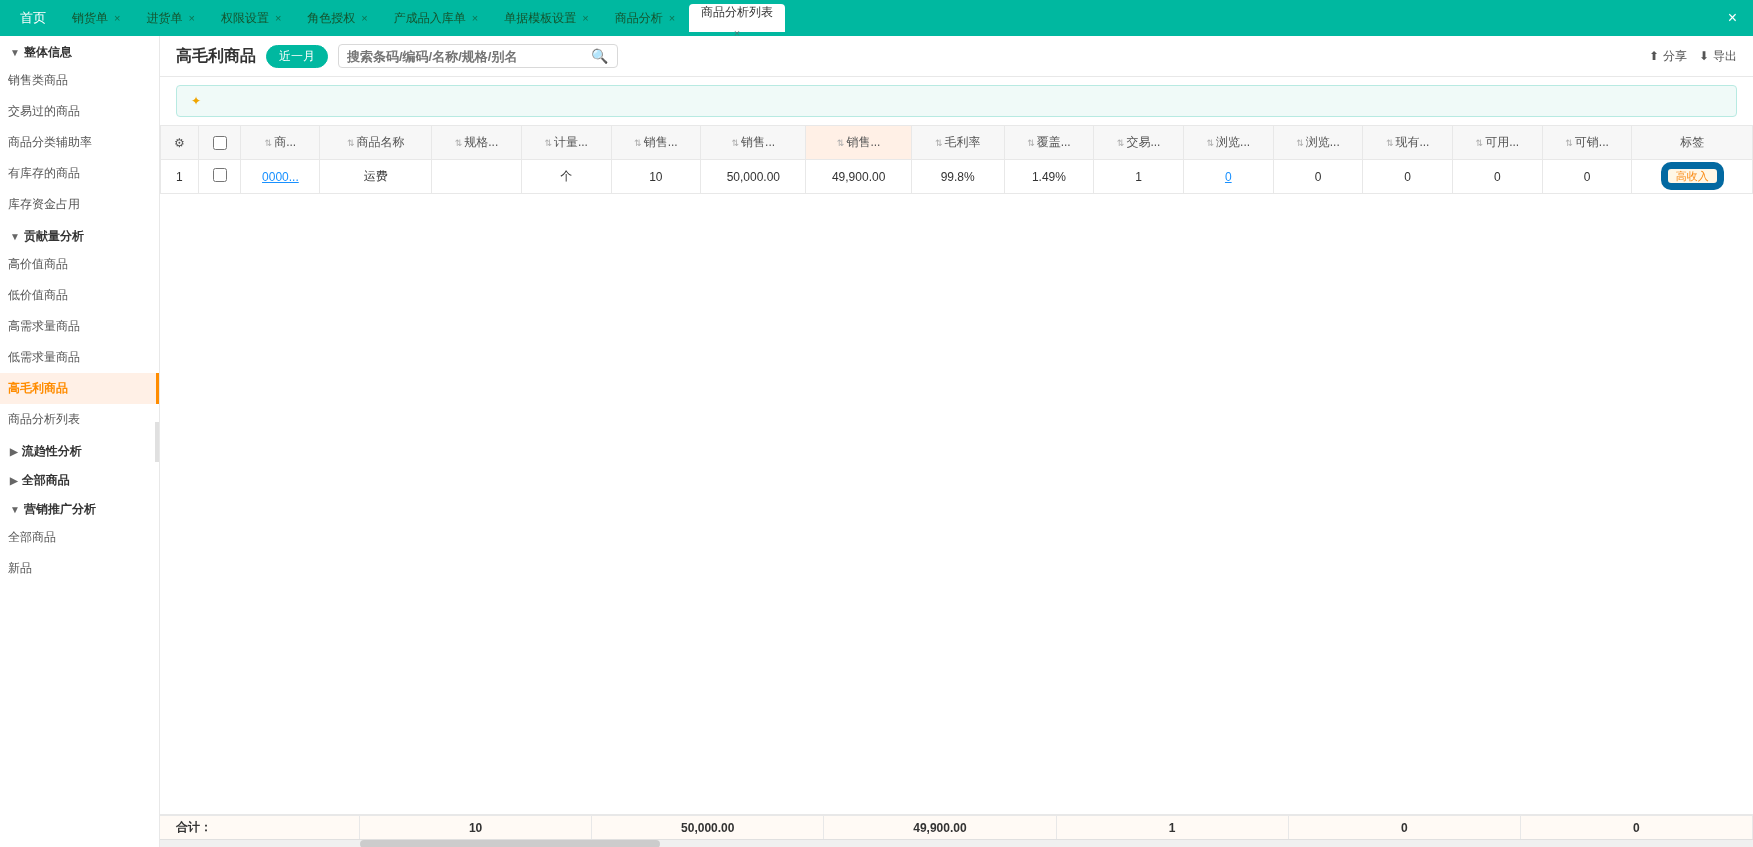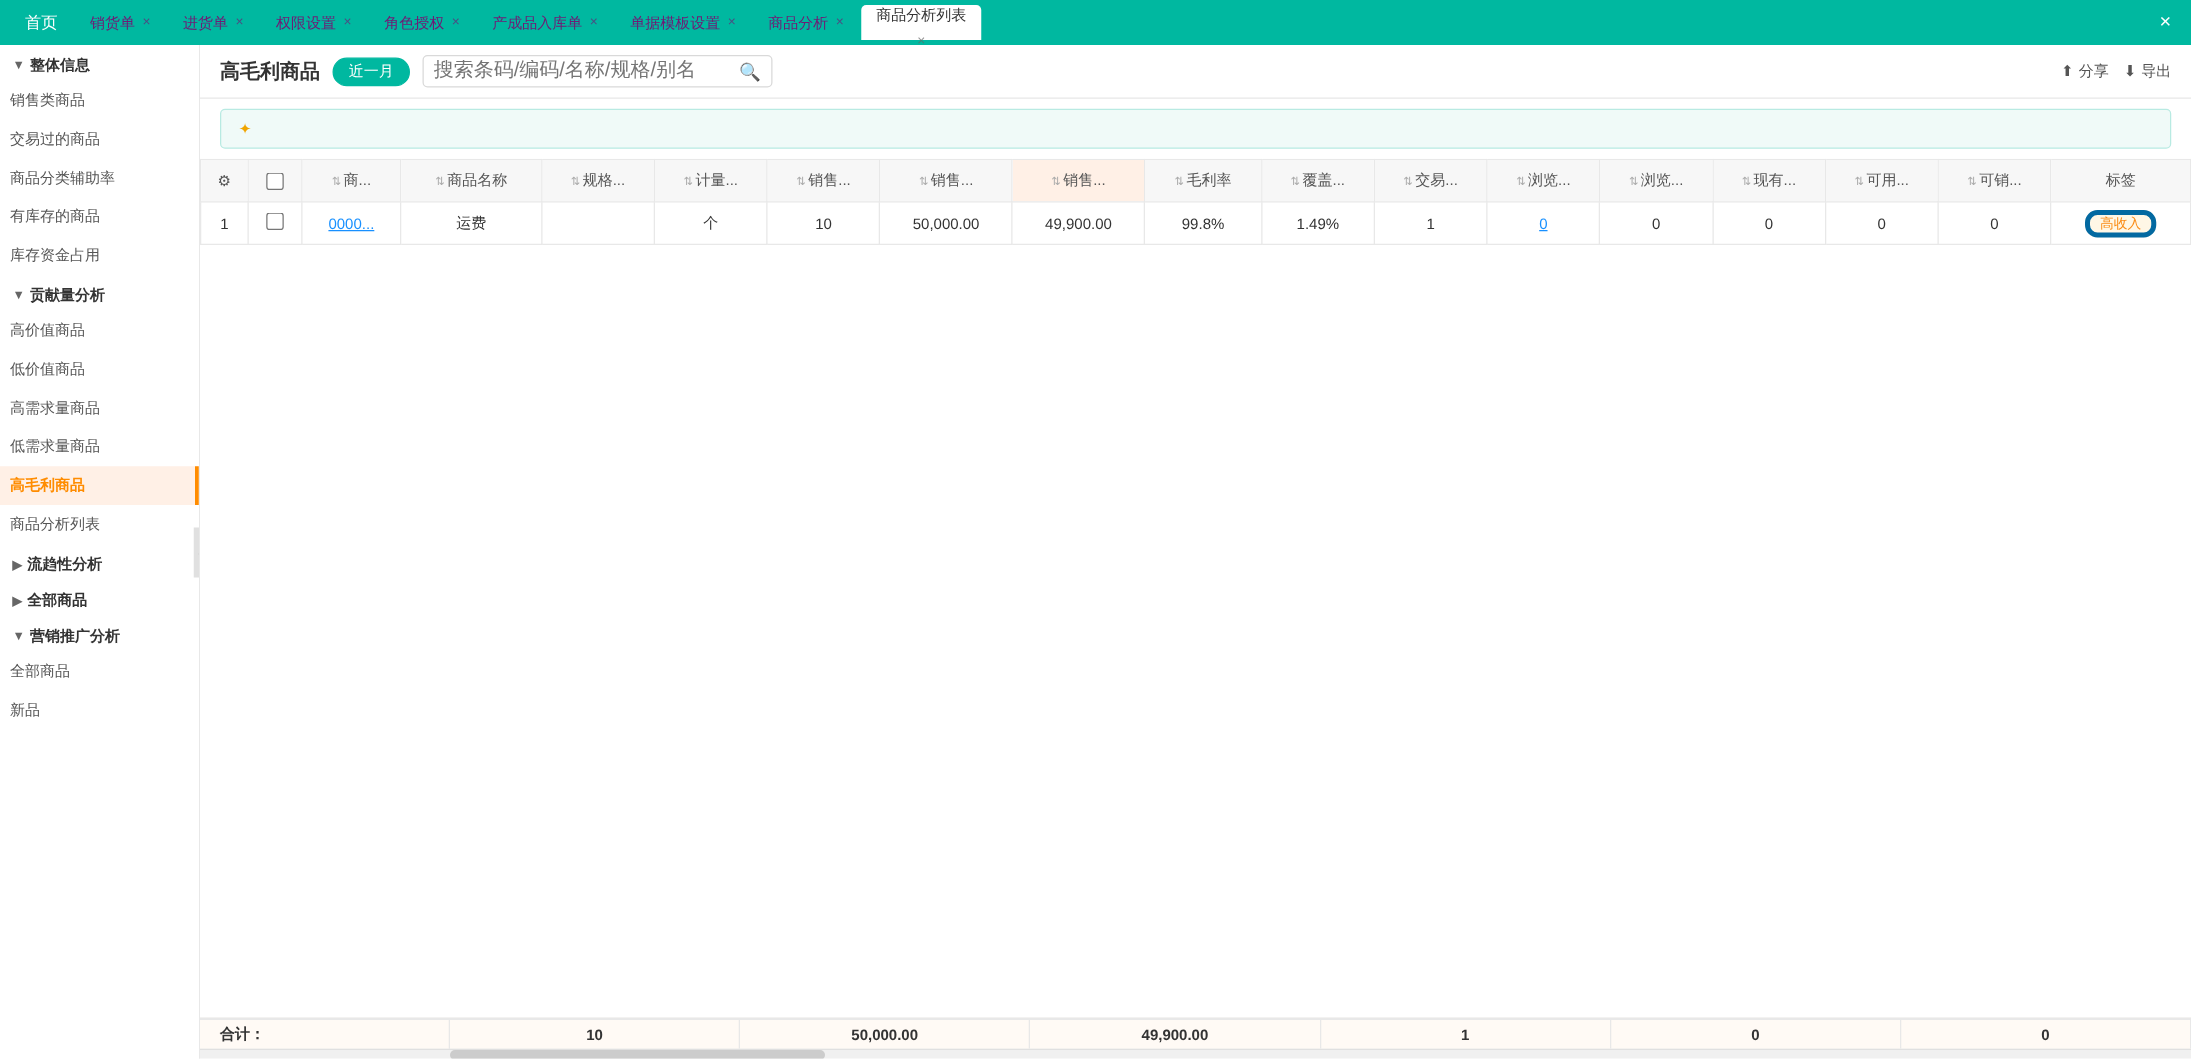--- a/index.html
+++ b/index.html
@@ -14,21 +14,21 @@
       padding: 0 8px;
       gap: 2px;
     }
     .nav-tab {
       display: flex;
       align-items: center;
       padding: 0 12px;
       height: 28px;
       border-radius: 4px 4px 0 0;
       cursor: pointer;
-      color: #701a75;
+      color: #14532d;
       font-size: 13px;
       white-space: nowrap;
       gap: 6px;
     }
     .nav-tab.active { background: #fff; color: #333; border-radius: 4px 4px 0 0; flex-direction: column; }
     .nav-tab .close-x { font-size: 11px; color: inherit; cursor: pointer; opacity: 0.7; }
     .nav-tab.active .close-x { color: #666; }
     .nav-home { color: #fff; font-size: 13px; padding: 0 12px; cursor: pointer; }
     .nav-close-all {
       margin-left: auto;
@@ -140,24 +140,25 @@
       border: 1px solid #d9d9d9;
       border-radius: 4px;
       padding: 3px 8px;
       gap: 4px;
       flex: 1;
       max-width: 280px;
     }
     .search-box input {
       border: none;
       outline: none;
-      font-size: 16px;
+      font-size: 13px;
       color: #555;
       width: 100%;
       background: transparent;
+      font-weight: bold;
     }
     .search-icon { color: #aaa; font-size: 14px; cursor: pointer; }
     .header-actions { margin-left: auto; display: flex; gap: 12px; }
     .header-action-btn {
       display: flex;
       align-items: center;
       gap: 4px;
       cursor: pointer;
       color: #555;
       font-size: 12px;
@@ -204,21 +205,21 @@
     }
     thead tr th .col-label { display: flex; align-items: center; justify-content: center; gap: 2px; }
     tbody tr td {
       border: 1px solid #e8e8e8;
       padding: 8px 6px;
       text-align: center;
       color: #333;
       white-space: nowrap;
     }
     .td-link { color: #1890ff; text-decoration: underline; cursor: pointer; }
-    .tag-orange { background: #fff7e6; color: #fa8c16; border: 4px solid #0369a1; padding: 1px 8px; border-radius: 10px; font-size: 11px; }
+    .tag-orange { background: #fff7e6; color: #fa8c16; border: 7px solid #0369a1; padding: 1px 8px; border-radius: 10px; font-size: 11px; }
 
     
     .footer-row {
       display: flex;
       align-items: center;
       border-top: 2px solid #e8e8e8;
       background: #fffaf5;
       padding: 0;
       flex-shrink: 0;
       height: 25px;

